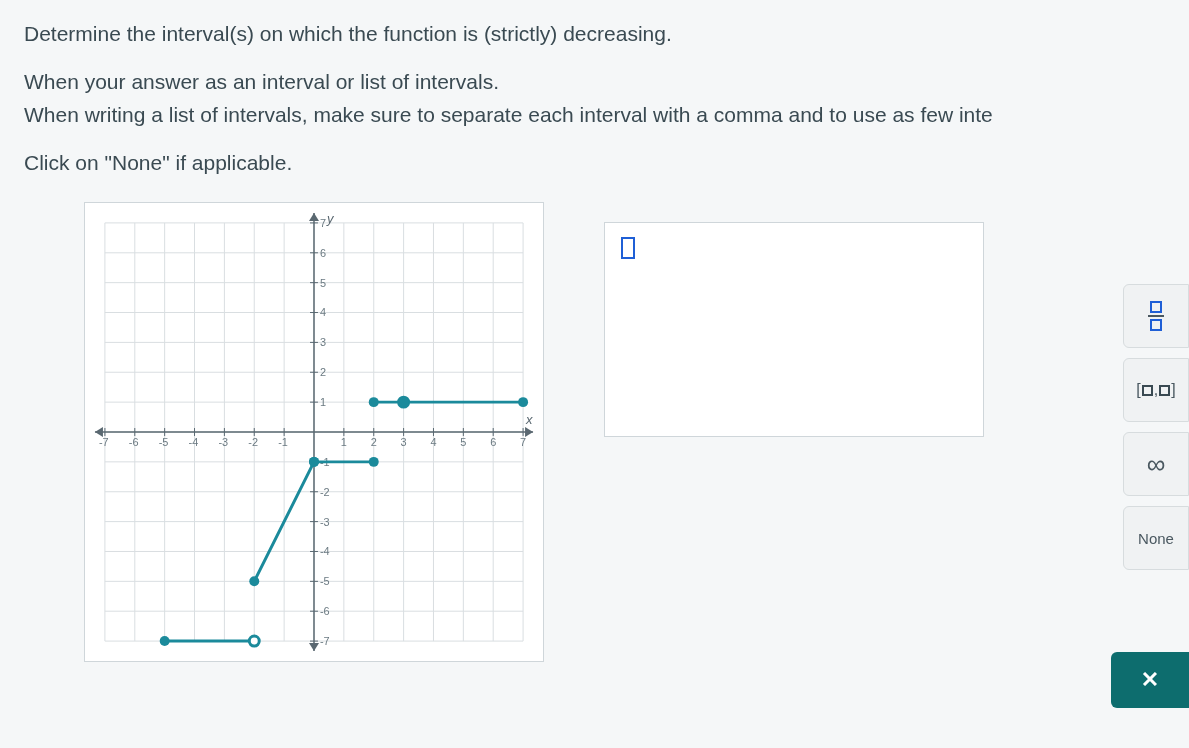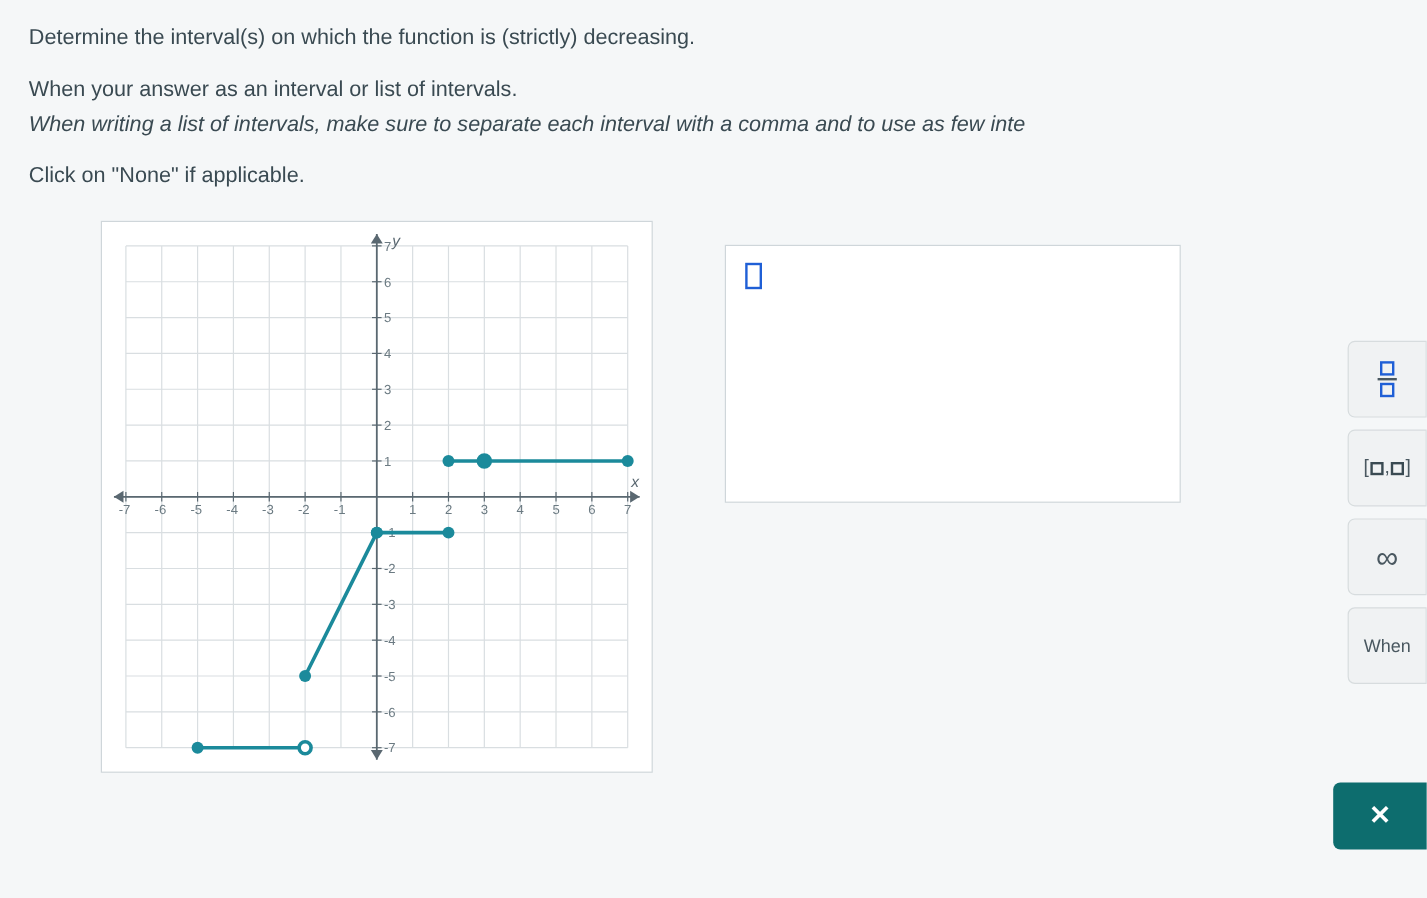--- a/index.html
+++ b/index.html
@@ -6,24 +6,24 @@
   body {
     font-family: Arial, Helvetica, sans-serif;
     background: #f5f7f8;
     color: #3a4a52;
     width: 1189px;
     height: 748px;
     overflow: hidden;
     padding: 18px 0 0 24px;
     position: relative;
   }
-  .question-text { font-size: 18px; line-height: 1.5; }
+  .question-text { font-size: 21px; line-height: 1.5; }
   .p1 { margin-bottom: 16px; }
   .p2 { margin-bottom: 2px; }
-  .p3 { margin-bottom: 16px; white-space: nowrap; font-style: italic; }
+  .p3 { margin-bottom: 16px; white-space: nowrap; }
   .p4 { margin-bottom: 24px; }
 
   .work-area {
     display: flex;
     align-items: flex-start;
     gap: 60px;
     padding-left: 60px;
   }
 
   
@@ -254,19 +254,19 @@
         <span class="sq"></span>
         <span>,</span>
         <span class="sq"></span>
         <span>]</span>
     </span>
   </div>
   <div class="tool-btn">
     <span class="infty">∞</span>
   </div>
   <div class="tool-btn compact">
-    <span>When</span>
+    <span>None</span>
   </div>
 </div>
 
 <div class="clear-btn">
   <span>✕</span>
 </div>
 
 </body></html>

